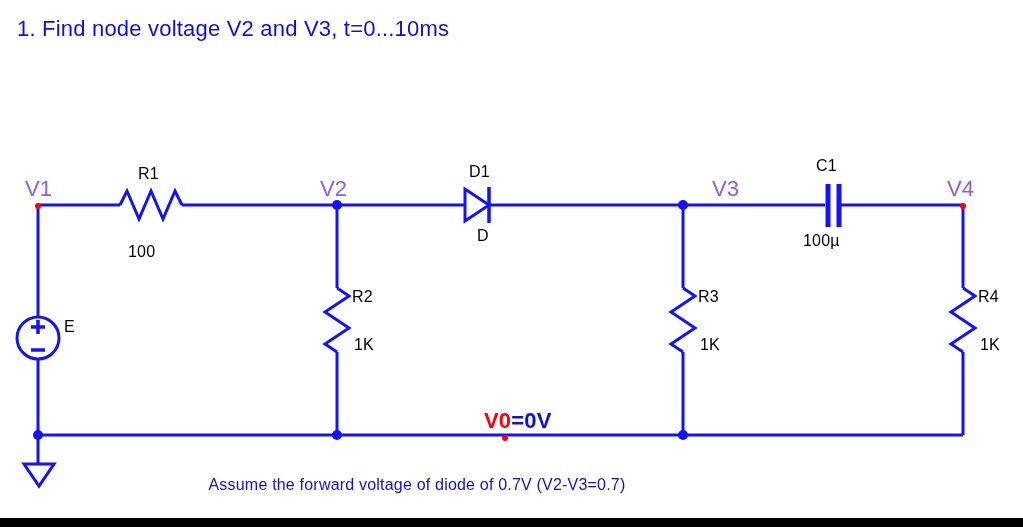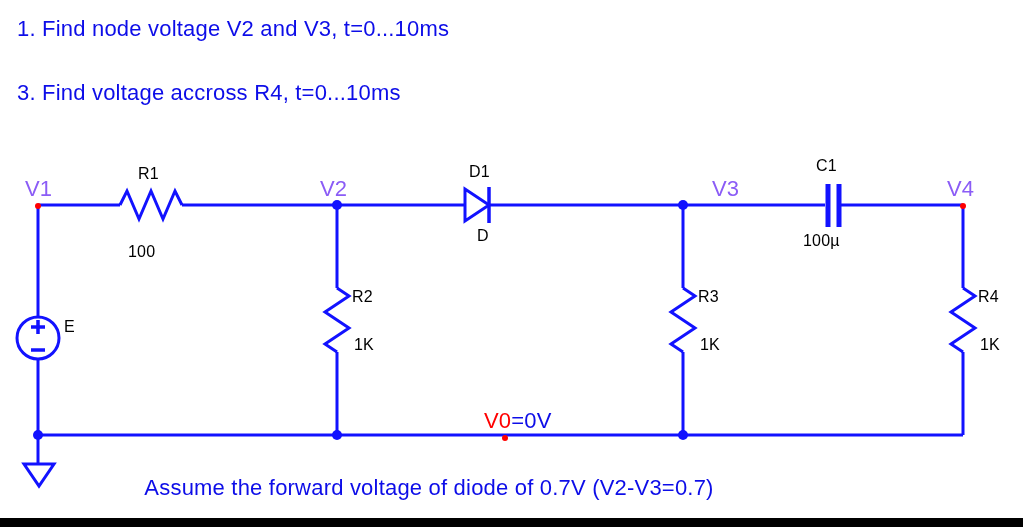--- a/index.html
+++ b/index.html
@@ -13,21 +13,21 @@
   }
   #schematic-svg {
     position: absolute;
     left: 0; top: 0;
     width: 1023px; height: 527px;
   }
   .txt { position: absolute; white-space: nowrap; line-height: 1; letter-spacing: 0.2px; }
   .task { color: #0d0de8; font-size: 22px; }
   .node-lbl { color: #8b5cf6; font-size: 22px; }
   .comp-lbl { color: #000000; font-size: 16px; }
-  .note { color: #0d0de8; font-size: 22px; width: 834px; text-align: center; left: 12px; }
+  .note { color: #0d0de8; font-size: 16px; width: 834px; text-align: center; left: 0; }
   .v0-wrap { font-size: 22px; }
   .v0-red { color: #ff0000; }
   .v0-blue { color: #0d0de8; }
   #bottom-bar {
     position: absolute;
     left: 0; top: 518;
     top: 518px;
     width: 1023px; height: 9px;
     background: #000000;
   }
@@ -105,21 +105,20 @@
     </g>
 
     <g fill="#ff0000" stroke="none">
       <circle cx="38" cy="206" r="3"></circle>
       <circle cx="963" cy="206" r="3"></circle>
       <circle cx="505" cy="438" r="3"></circle>
     </g>
   </svg>
 
   <div class="txt task" style="left:17px; top:18px;">1. Find node voltage V2 and V3, t=0...10ms</div>
-  <div class="txt task" style="left:17px; top:82px;">3. Find voltage accross R4, t=0...10ms</div>
 
   <div class="txt node-lbl" style="left:25px;  top:178px;">V1</div>
   <div class="txt node-lbl" style="left:320px; top:178px;">V2</div>
   <div class="txt node-lbl" style="left:668px; top:178px;margin-left:44px;">V3</div>
   <div class="txt node-lbl" style="left:947px; top:178px;">V4</div>
 
   <div class="txt comp-lbl" style="left:138px; top:166px;">R1</div>
   <div class="txt comp-lbl" style="left:128px; top:244px;">100</div>
 
   <div class="txt comp-lbl" style="left:469px; top:164px;">D1</div>
@@ -132,21 +131,21 @@
   <div class="txt comp-lbl" style="left:354px; top:337px;">1K</div>
 
   <div class="txt comp-lbl" style="left:698px; top:289px;">R3</div>
   <div class="txt comp-lbl" style="left:700px; top:337px;">1K</div>
 
   <div class="txt comp-lbl" style="left:978px; top:289px;">R4</div>
   <div class="txt comp-lbl" style="left:980px; top:337px;">1K</div>
 
   <div class="txt comp-lbl" style="left:64px; top:319px;">E</div>
 
-  <div class="txt v0-wrap" style="left:484px; top:410px;">
+  <div class="txt v0-wrap" style="left:484px; top:410px;font-weight:bold;">
     <span class="v0-red">V0</span><span class="v0-blue">=0V</span>
   </div>
 
   <div class="txt note" style="top:477px;">Assume the forward voltage of diode of 0.7V (V2-V3=0.7)</div>
 
   <div id="bottom-bar"></div>
 
 </div>
 
 </body></html>

